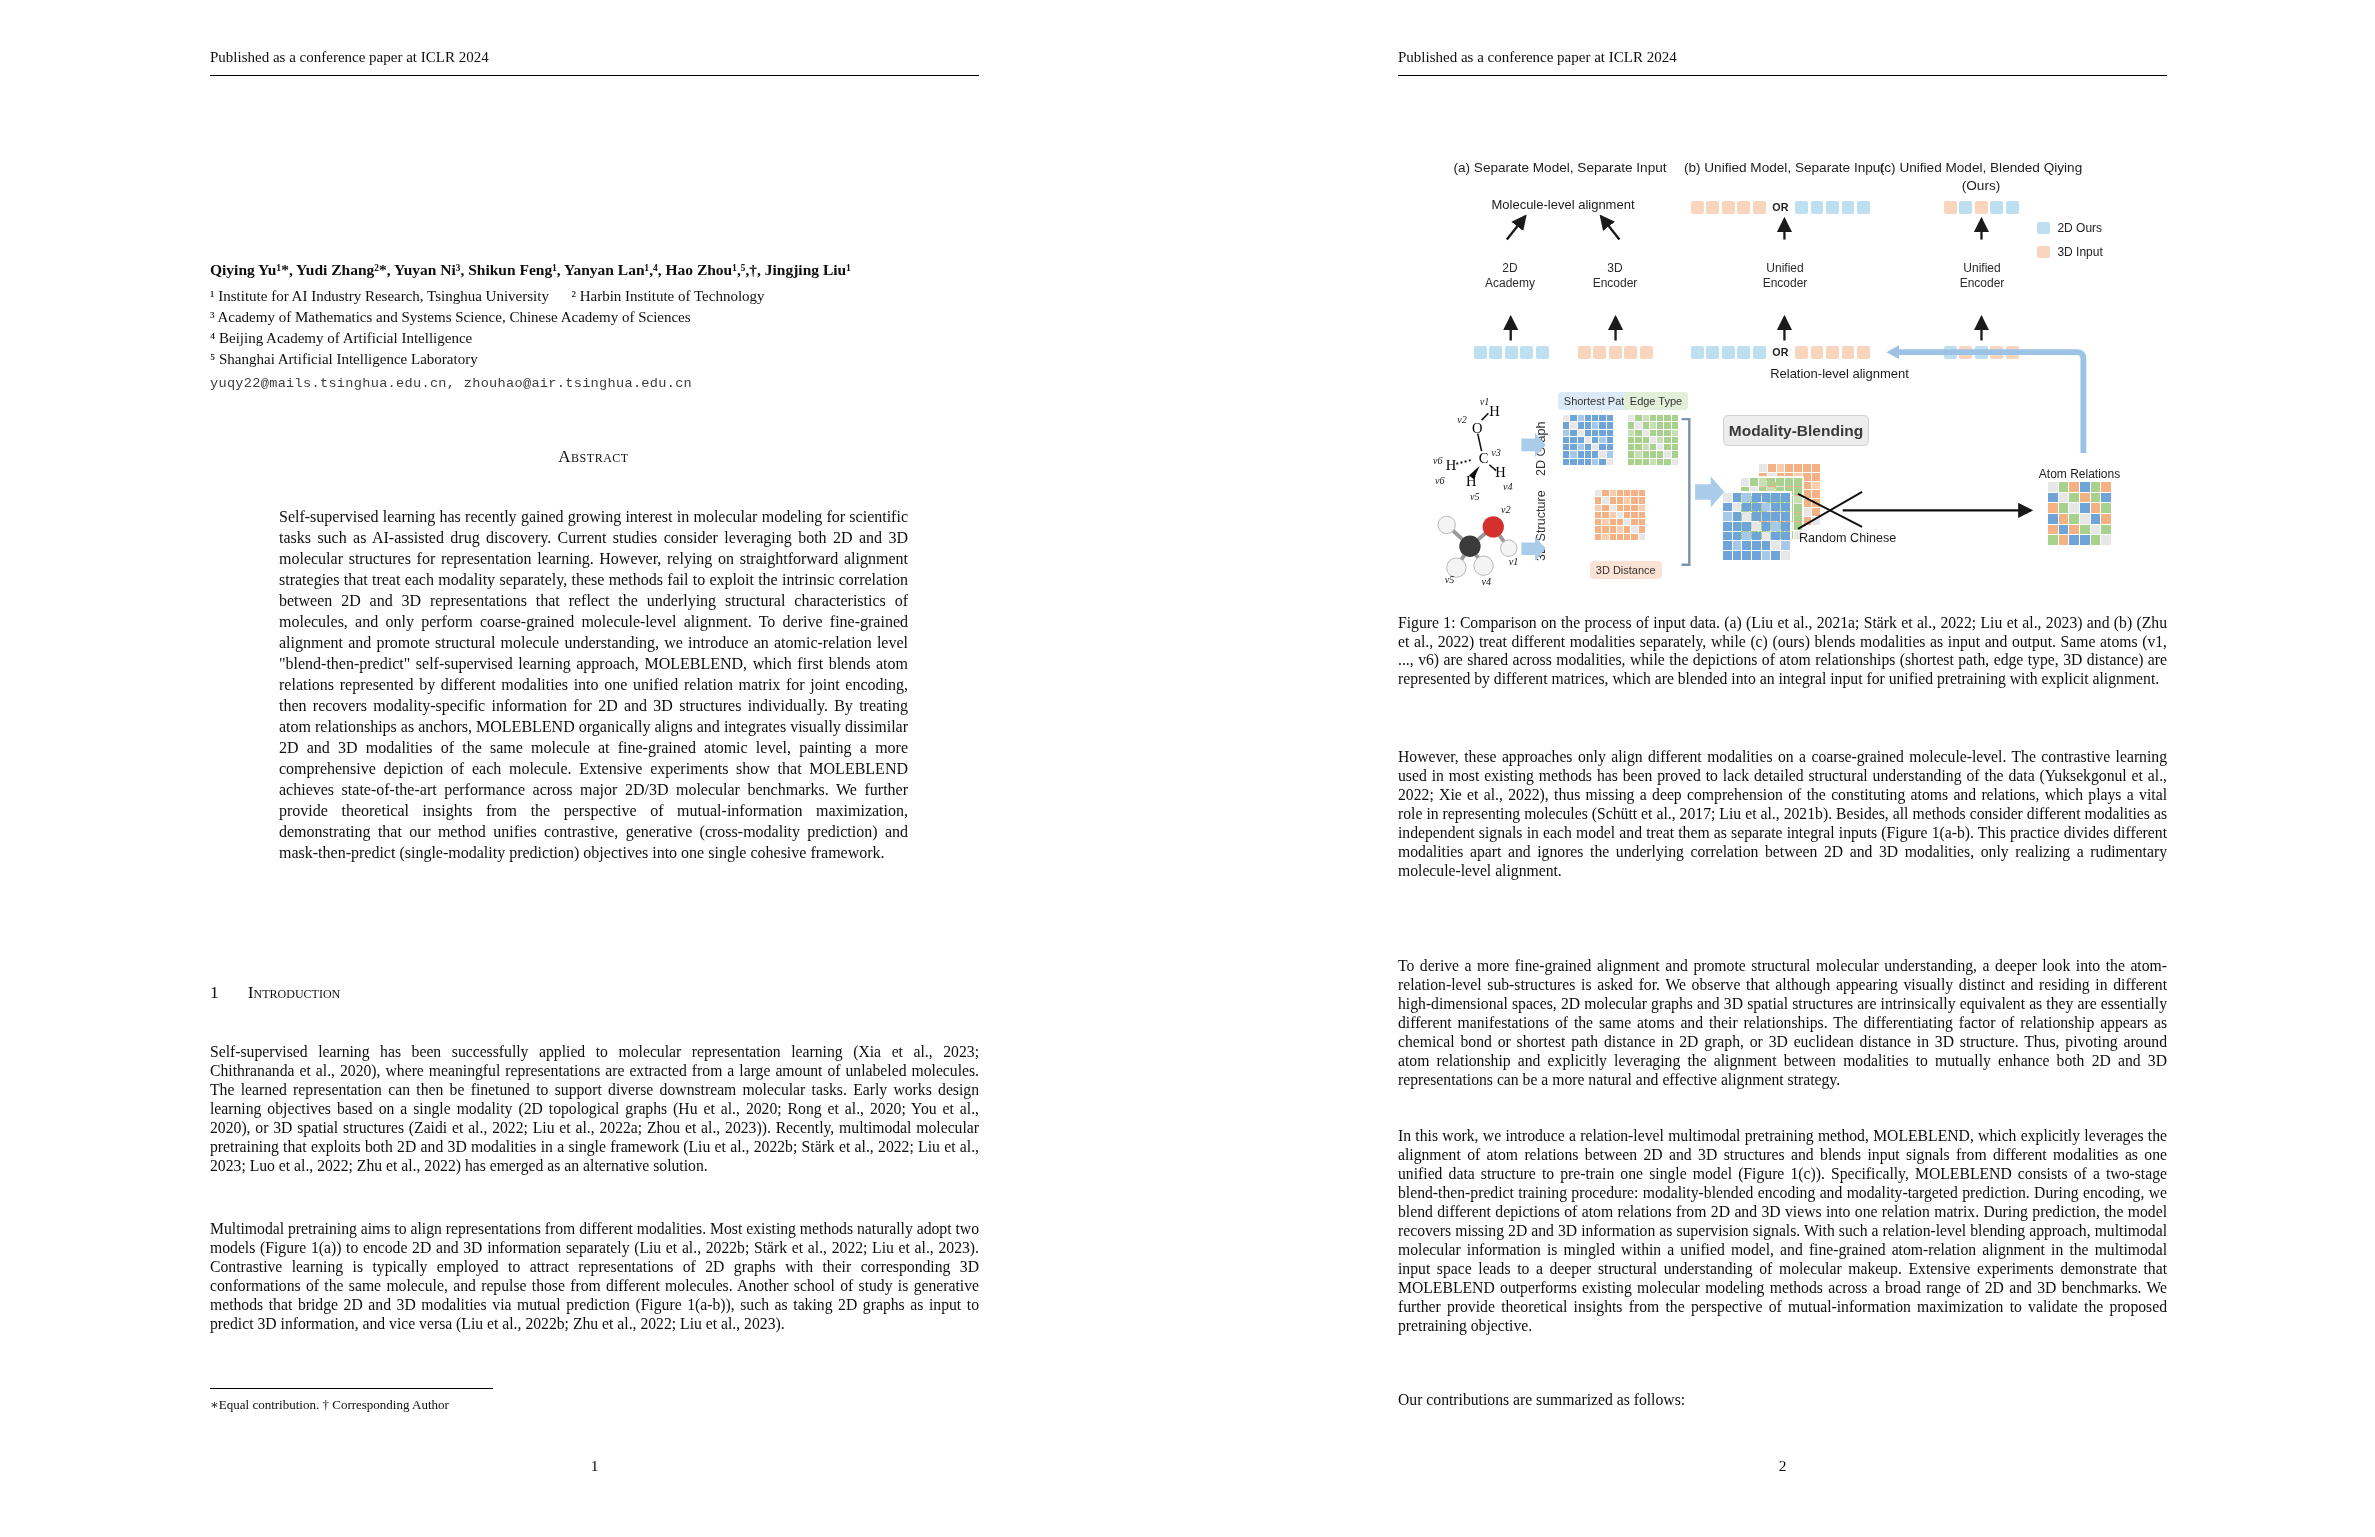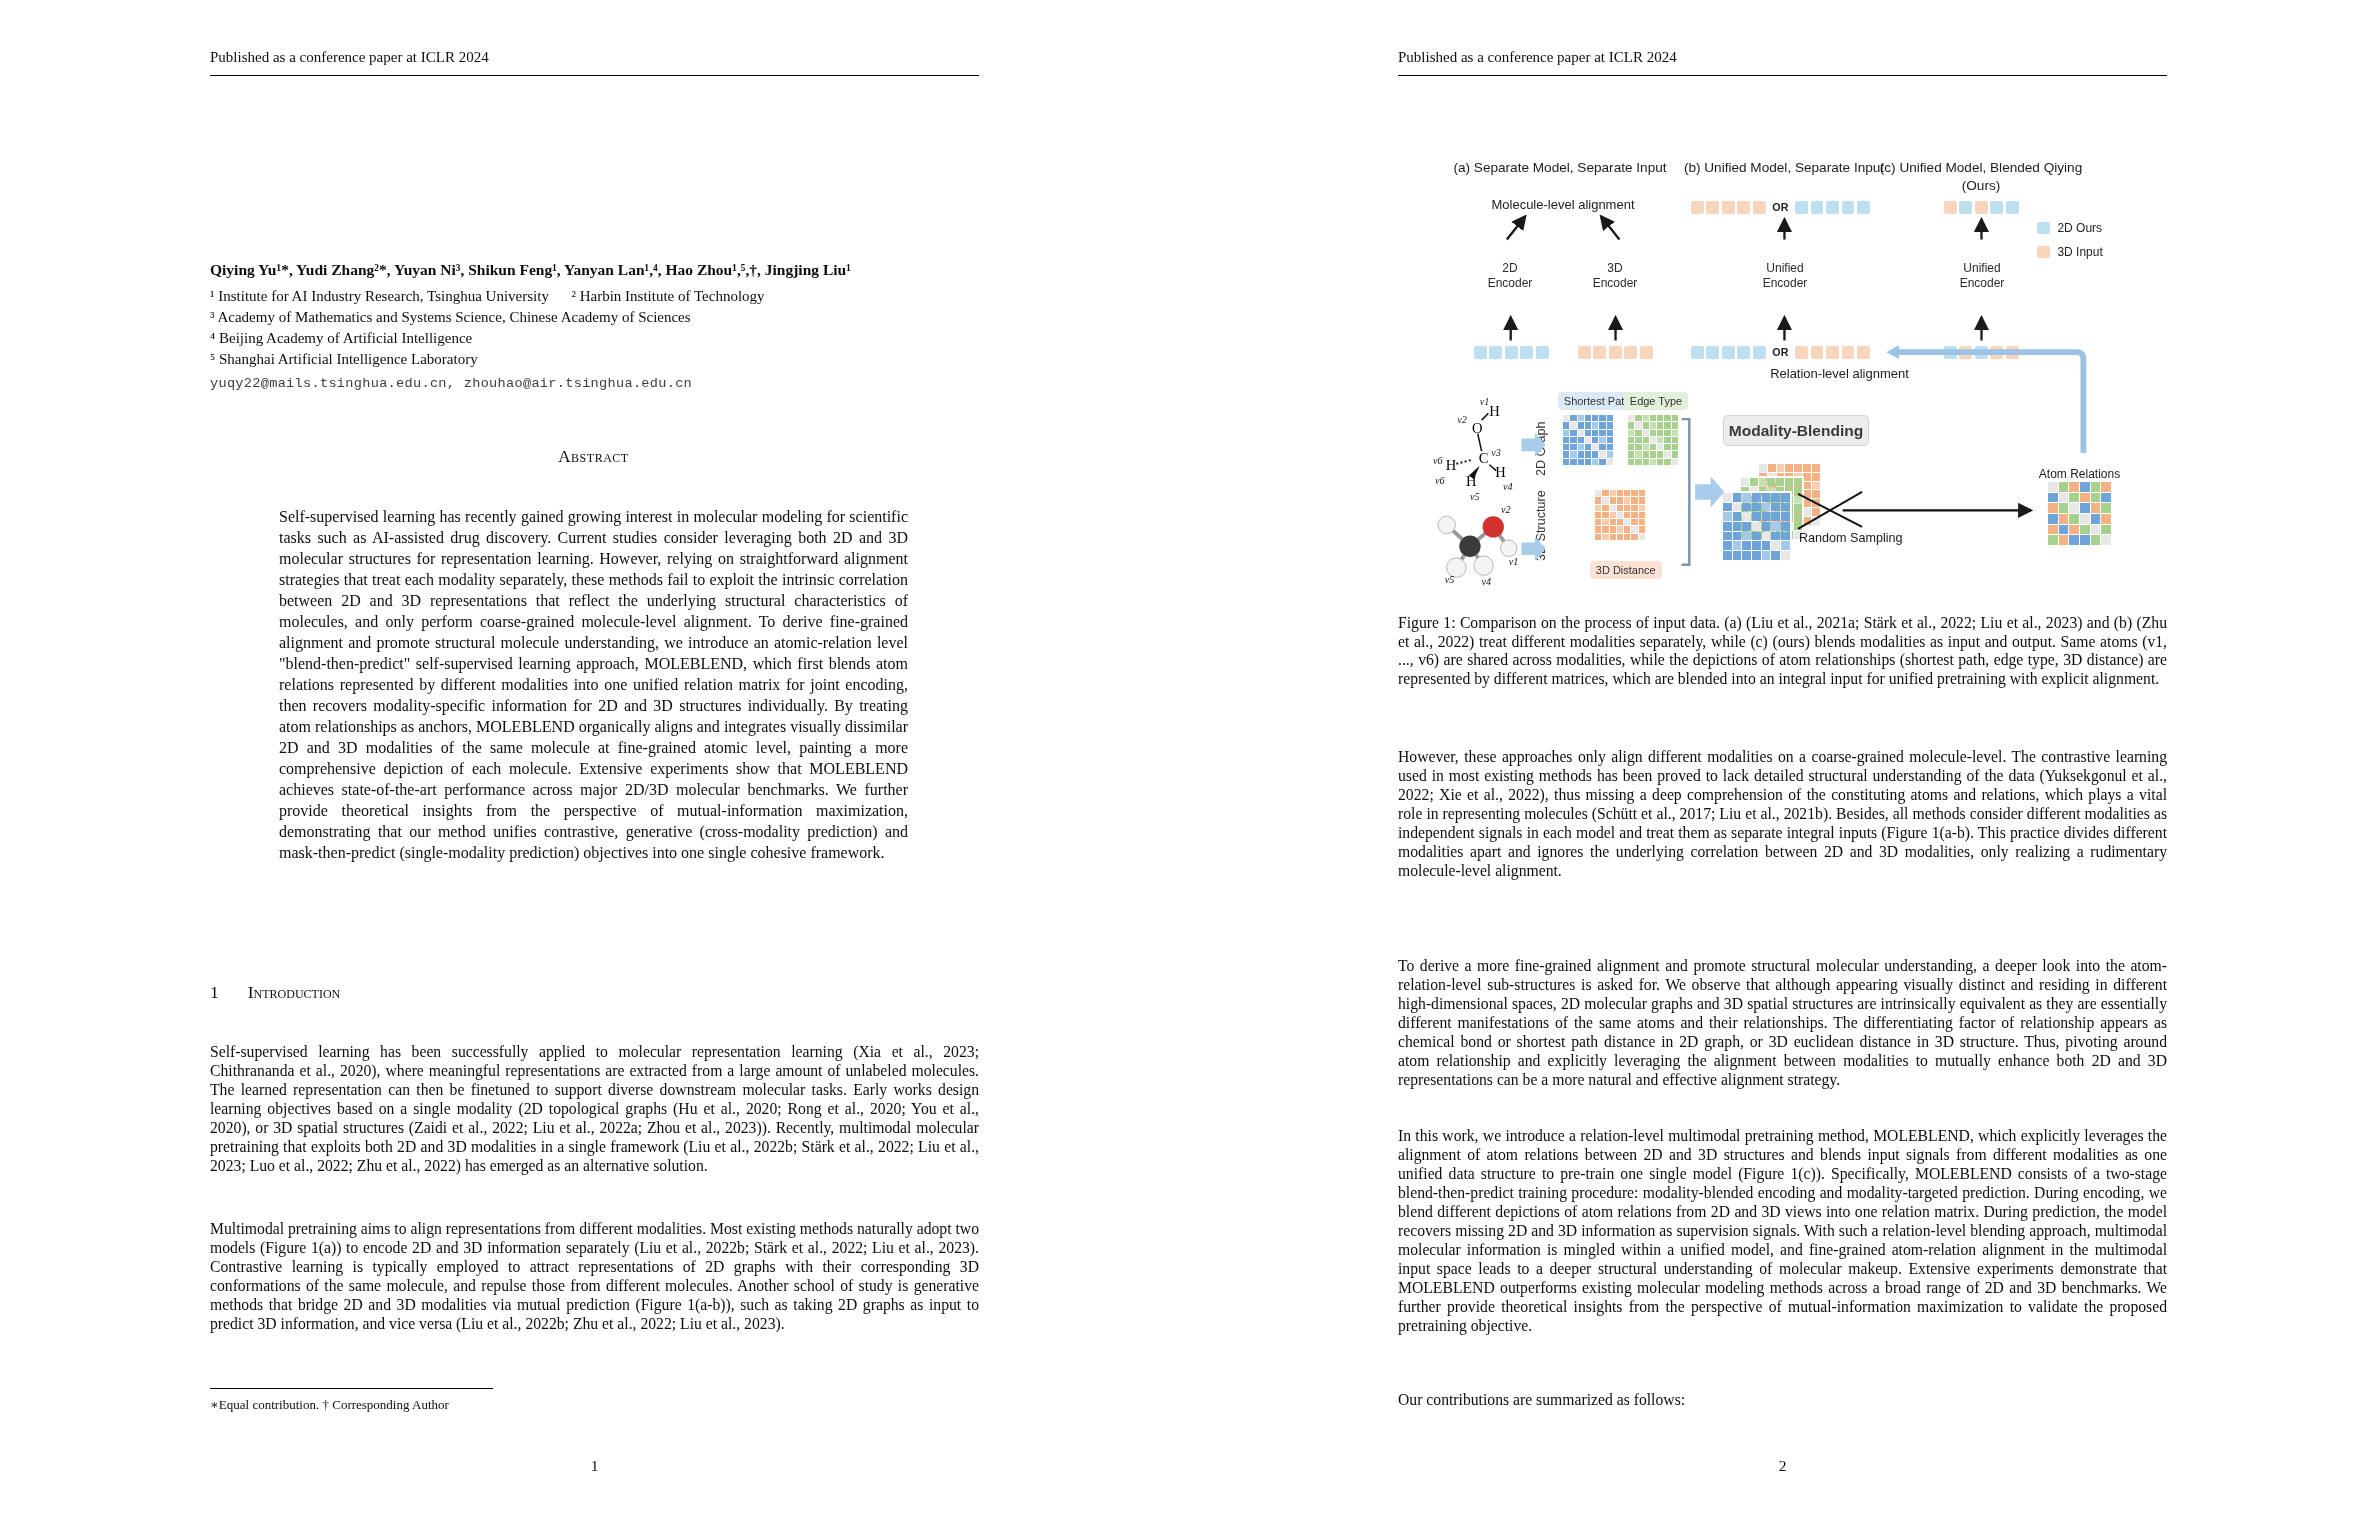--- a/index.html
+++ b/index.html
@@ -82,21 +82,21 @@
 
     <div class="abs ptitle" style="left:26px;top:68px;">(a) Separate Model, Separate Input</div>
     <div class="abs ptitle" style="left:250px;top:68px;">(b) Unified Model, Separate Input</div>
     <div class="abs ptitle" style="left:447px;top:68px;">(c) Unified Model, Blended Qiying</div>
     <div class="abs ptitle" style="left:447px;top:86px;">(Ours)</div>
 
     <div class="abs figlabel" style="left:68px;top:105px;width:194px;">Molecule-level alignment</div>
     <div class="abs figlabel" style="left:354px;top:274px;width:175px;">Relation-level alignment</div>
 
     <div class="abs encoder" style="left:82px;top:150px;">2D
-Encoder</div>
+Academy</div>
     <div class="abs encoder" style="left:187px;top:150px;">3D
 Encoder</div>
     <div class="abs encoder" style="left:357px;top:150px;">Unified
 Encoder</div>
     <div class="abs encoder" style="left:554px;top:150px;">Unified
 Encoder</div>
 
     <div class="abs tokenrow" style="left:76px;top:254px;">
         <span class="token" style="background: rgb(189, 223, 240);"></span>
         <span class="token" style="background: rgb(189, 223, 240);"></span>
@@ -524,21 +524,21 @@
         <div style="background: rgb(169, 209, 142);"></div>
         <div style="background: rgb(169, 209, 142);"></div>
         <div style="background: rgb(244, 177, 131);"></div>
         <div style="background: rgb(111, 164, 216);"></div>
         <div style="background: rgb(111, 164, 216);"></div>
         <div style="background: rgb(169, 209, 142);"></div>
         <div style="background: rgb(231, 231, 231);"></div>
       </div>
 
     <div class="abs blendbox" style="left:325px;top:323px;">Modality-Blending</div>
-    <div class="abs smalltxt" style="left:401px;top:439px;">Random Sampling</div>
+    <div class="abs smalltxt" style="left:401px;top:439px;">Random Chinese</div>
 
     <svg class="abs" style="left:0;top:0;" width="769" height="529" viewBox="0 0 792 545">
       <defs>
         <marker id="ah" viewBox="0 0 10 10" refX="8.5" refY="5" markerWidth="6.5" markerHeight="6.5" orient="auto-start-reverse">
           <path d="M0,0 L10,5 L0,10 z" fill="#1a1a1a"></path>
         </marker>
       </defs>
 
       <g stroke="#1a1a1a" stroke-width="2.4">
         <line x1="112" y1="152" x2="131" y2="128" marker-end="url(#ah)"></line>

